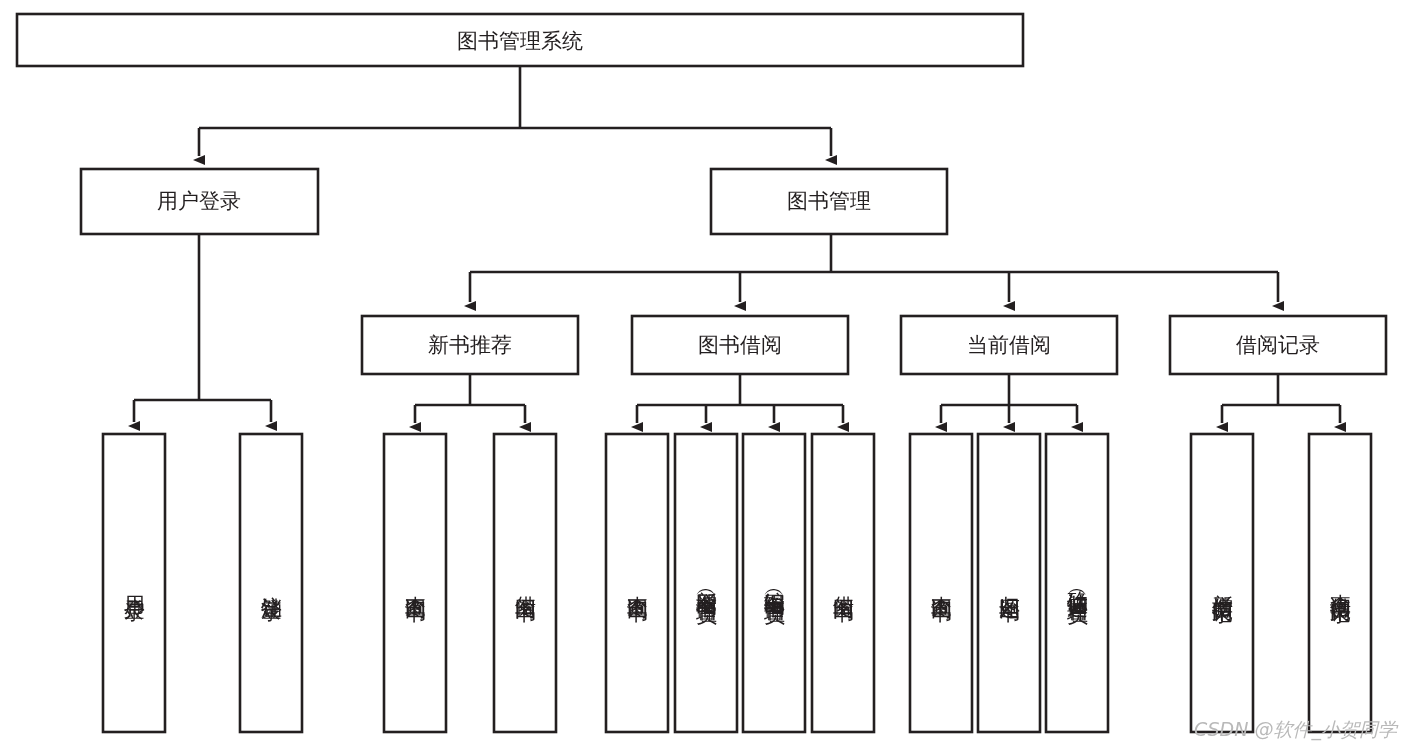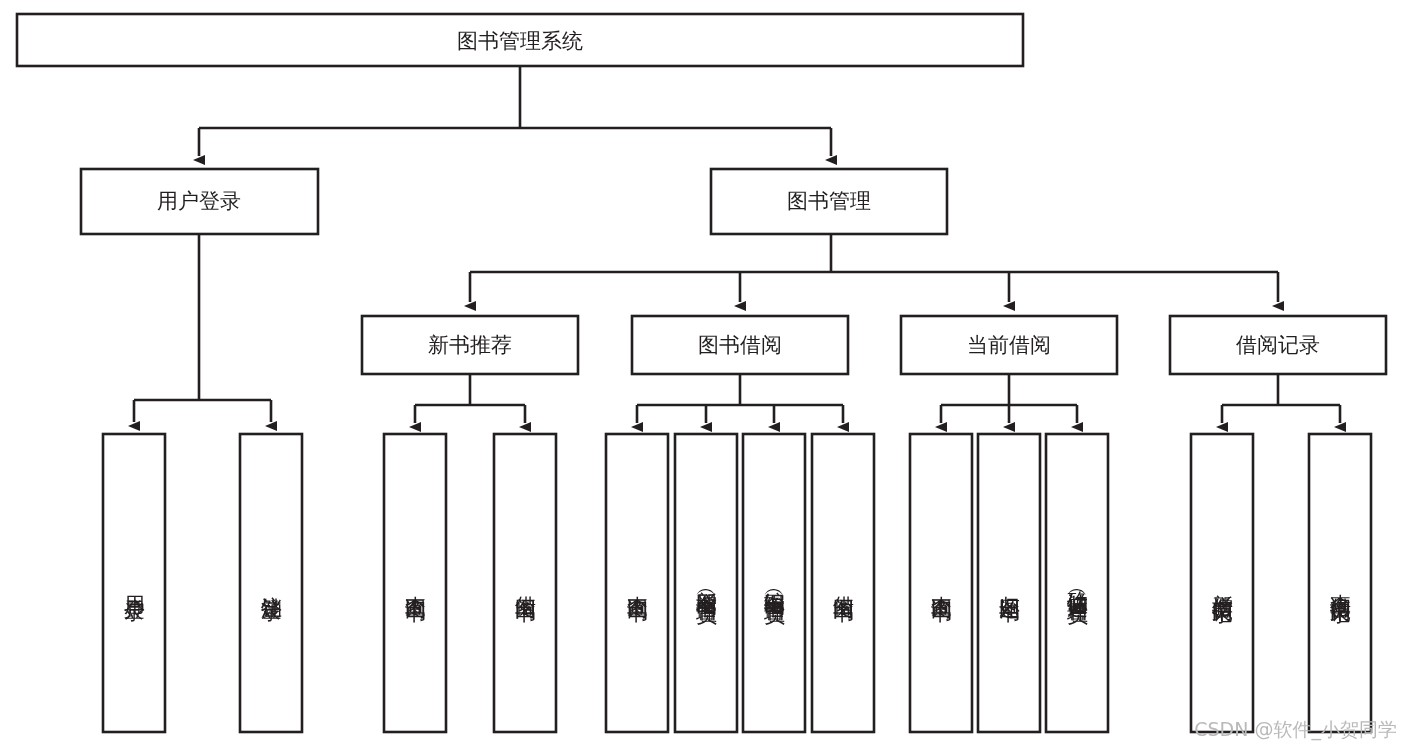--- a/index.html
+++ b/index.html
@@ -70,20 +70,21 @@
   }
   .watermark {
     position: absolute;
     right: 8px;
     bottom: 4px;
     font-family: "DejaVu Sans", "Liberation Sans", sans-serif;
     font-size: 19px;
     color: #b9b9b9;
     white-space: nowrap;
     user-select: none;
+    font-style: italic;
   }
 </style>
 </head>
 <body>
 
 <div id="diagram-root">
 
   <svg id="tree-svg" viewBox="0 0 1405 747">
     <defs>
       <marker id="arrow" markerWidth="10" markerHeight="12" refX="1" refY="6" orient="auto" markerUnits="userSpaceOnUse">

